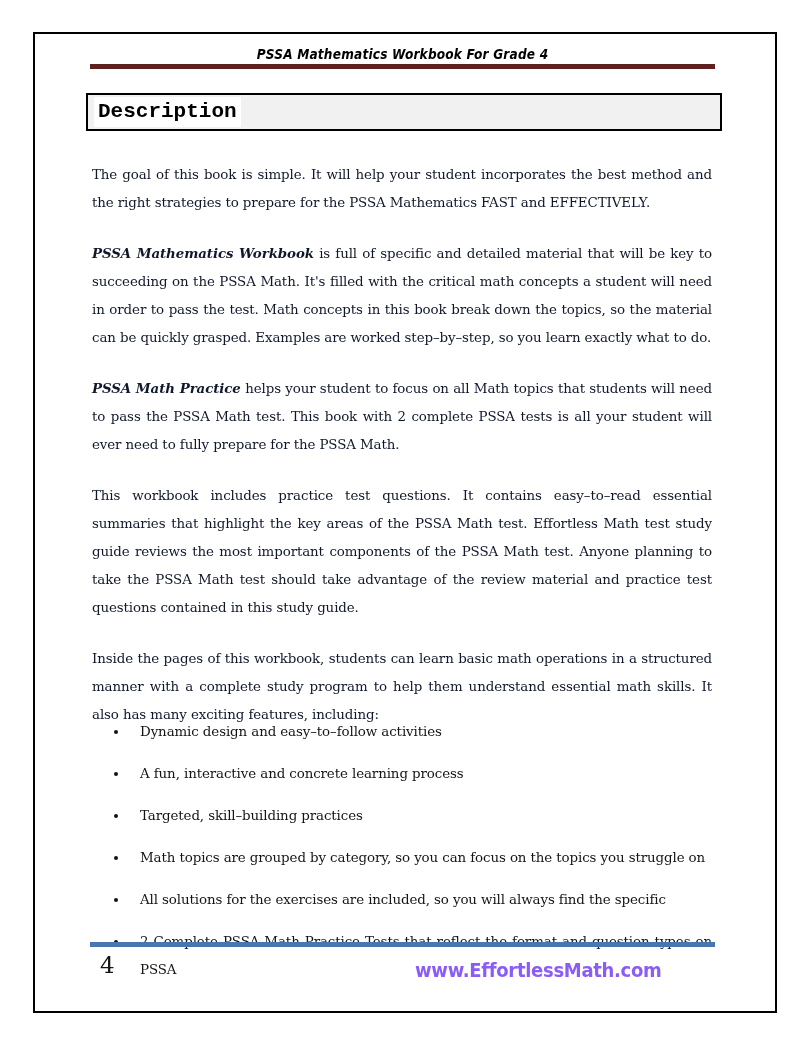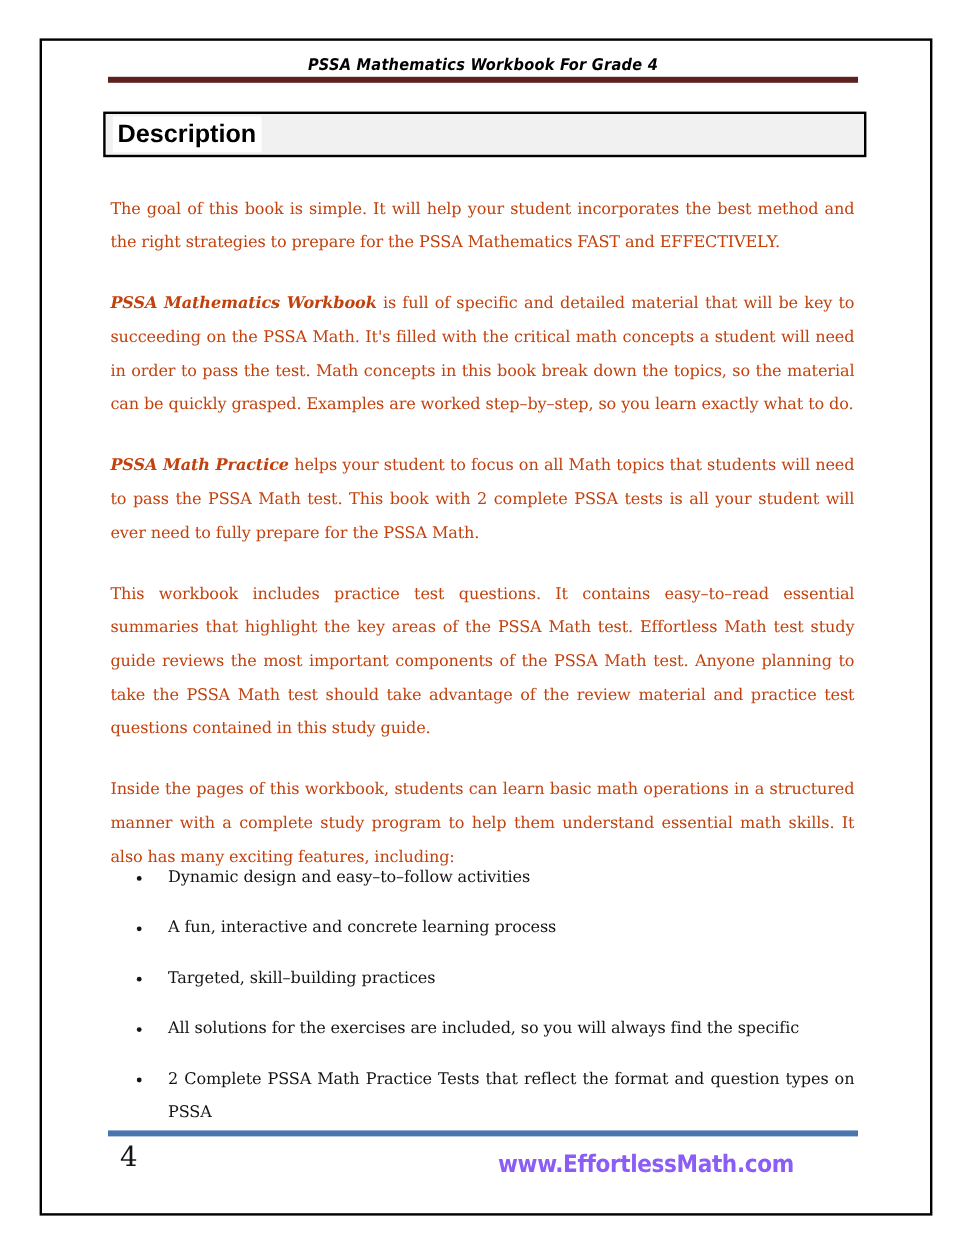--- a/index.html
+++ b/index.html
@@ -63,40 +63,40 @@
     background: #f1f1f1;
   }
   #description-title {
     position: absolute;
     left: 6px;
     top: 2px;
     height: 30px;
     line-height: 30px;
     padding: 0 4px;
     background: #ffffff;
-    font-family: Liberation Sans, sans-serif;
+    font-family: Liberation Mono, monospace;
     font-weight: bold;
     font-size: 21px;
     color: #000000;
     white-space: nowrap;
   }
 
   
   #content {
     position: absolute;
     left: 92px;
     top: 160px;
     width: 620px;
   }
   .para {
     margin: 0 0 22px 0;
     font-family: "DejaVu Serif", serif;
     font-size: 13.4px;
     line-height: 28px;
-    color: #c2410c;
+    color: #0f172a;
     text-align: justify;
     text-justify: inter-word;
     letter-spacing: -0.1px;
   }
   .para:last-child { margin-bottom: 16px; }
   .lead {
     font-weight: bold;
     font-style: italic;
   }
 
@@ -202,20 +202,24 @@
   <li>
     <span class="bullet-dot"></span>
     <span>A fun, interactive and concrete learning process</span>
   </li>
   <li>
     <span class="bullet-dot"></span>
     <span>Targeted, skill–building practices</span>
   </li>
   <li>
     <span class="bullet-dot"></span>
+    <span>Math topics are grouped by category, so you can focus on the topics you struggle on</span>
+  </li>
+  <li>
+    <span class="bullet-dot"></span>
     <span>All solutions for the exercises are included, so you will always find the specific</span>
   </li>
   <li>
     <span class="bullet-dot"></span>
     <span>2 Complete PSSA Math Practice Tests that reflect the format and question types on PSSA</span>
   </li>
 </ul>
 
 <div id="footer-rule"></div>
 <div id="page-number">4</div>

